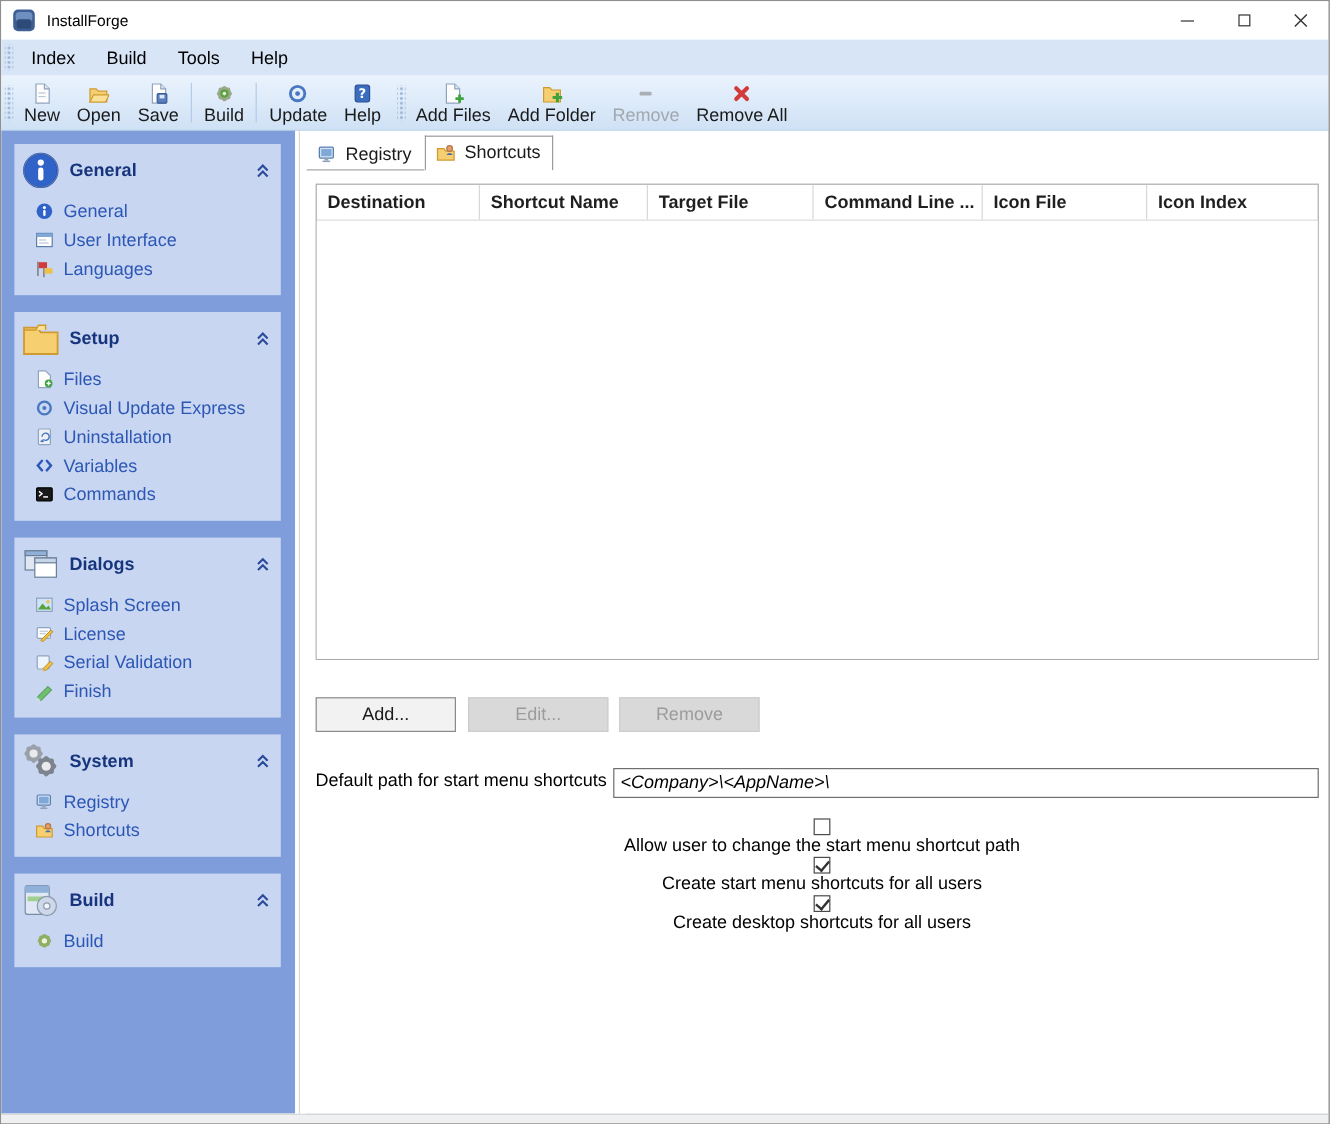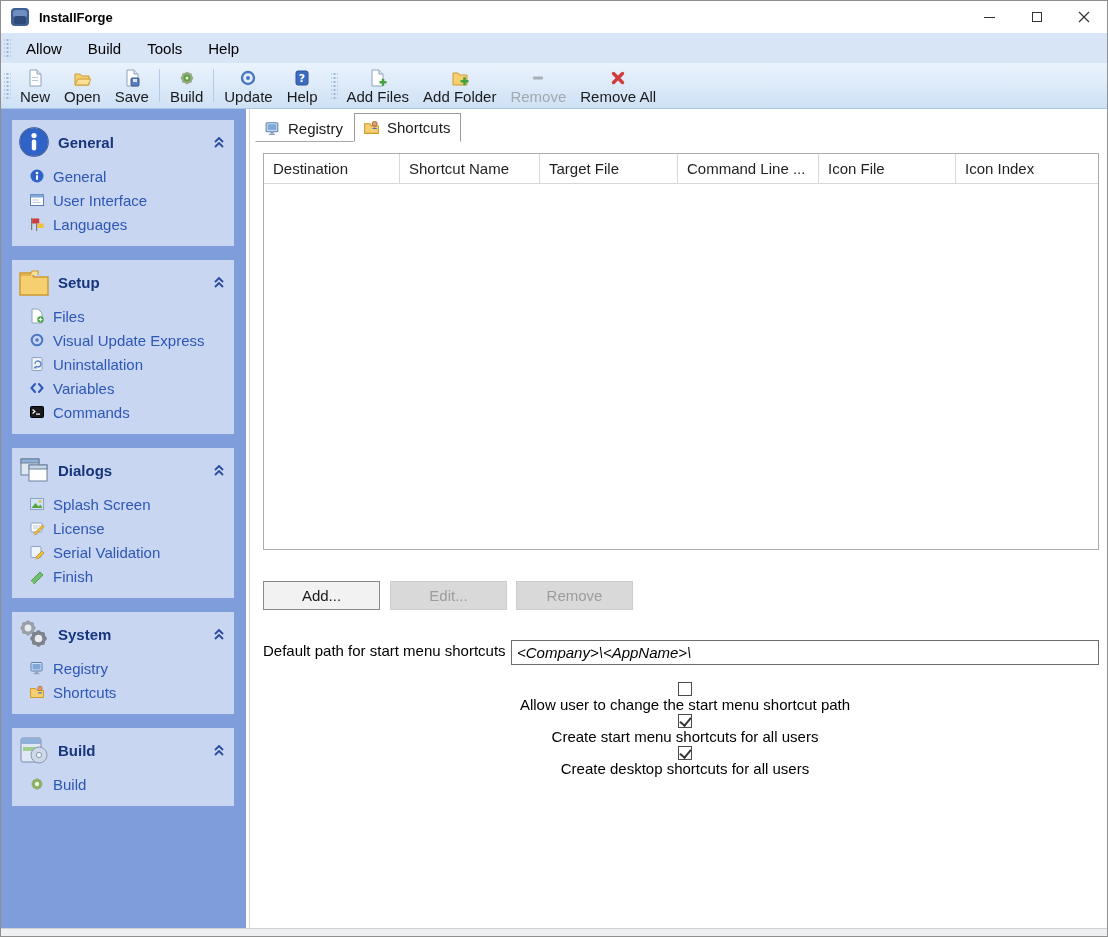--- a/index.html
+++ b/index.html
@@ -5,21 +5,21 @@
   * { box-sizing: border-box; margin: 0; padding: 0; }
   html,body { background:#555; }
   .window {
     width:1108px; height:937px; position:relative; margin:0 auto;
     background:#fff; border:1px solid #8f8f8f;
     font-family:"Liberation Sans", sans-serif; color:#1a1a1a;
     display:flex; flex-direction:column; overflow:hidden;
   }
 
   
-  .titlebar { height:32px; background:#fff; display:flex; align-items:center; flex:0 0 auto;font-weight:bold; }
+  .titlebar { height:32px; background:#fff; display:flex; align-items:center; flex:0 0 auto; }
   .app-icon { width:20px; height:20px; margin-left:9px; }
   .title-text { font-size:13px; margin-left:9px; color:#000; }
   .win-controls { margin-left:auto; display:flex; height:100%; }
   .win-btn { width:47px; height:100%; display:flex; align-items:center; justify-content:center; background:transparent; border:none; cursor:default; }
   .min-glyph { width:11px; height:0; border-top:1px solid #333; display:block; }
   .max-glyph { width:10px; height:10px; border:1px solid #333; display:block; }
 
   
   .menubar { height:30px; background:#d7e5f7; display:flex; align-items:center; flex:0 0 auto; }
   .grip { width:7px; height:22px; margin:0 2px 0 3px;
@@ -58,21 +58,21 @@
 
   
   .content { flex:1 1 auto; background:#fff; padding:4px 8px 0 0; display:flex; flex-direction:column; min-width:0; }
   .tabstrip { display:flex; align-items:flex-end; height:29px; }
   .tab { display:flex; align-items:center; height:27px; padding:0 10px 0 8px; font-size:15px;
          border:1px solid rgba(0,0,0,0); border-bottom:1px solid #a8a8a8; background:#fff; }
   .tab .ic16 { width:17px; height:17px; margin-right:7px; }
   .tab.active { border:1px solid #9b9b9b; border-bottom:1px solid #fff; height:29px; }
 
   .grid { margin:11px 0 0 8px; height:397px; border:1px solid #ababab; background:#fff;
-          display:flex; flex-direction:column; }
+          display:flex; flex-direction:column;font-weight:bold; }
   .grid-header { display:flex; height:30px; border-bottom:1px solid #d8d8d8; flex:0 0 30px; }
   .gh-cell { display:flex; align-items:center; padding-left:9px; font-size:15px; color:#1f1f1f;
              border-right:1px solid #d8d8d8; overflow:hidden; white-space:nowrap; }
   .gh-cell:last-child { border-right:none; flex:1; }
   .grid-body { flex:1; background:#fff; }
 
   .action-row { display:flex; margin:31px 0 0 8px; }
   .act-btn { width:117px; height:29px; font-size:15px; font-family:"Liberation Sans",sans-serif; }
   .act-btn.enabled { background:#f2f2f2; border:1px solid #8a8a8a; color:#1a1a1a; }
   .act-btn.disabled { background:#d9d9d9; border:1px solid #cccccc; color:#9c9c9c; }
@@ -118,21 +118,21 @@
       <button class="win-btn">
         <svg width="12" height="12" viewBox="0 0 12 12">
           <path d="M1 1 L11 11 M11 1 L1 11" stroke="#333" stroke-width="1.2" fill="none"></path>
         </svg>
       </button>
     </div>
   </div>
 
   <div class="menubar">
     <span class="grip"></span>
-    <span class="menu-item">Allow</span>
+    <span class="menu-item">Index</span>
     <span class="menu-item">Build</span>
     <span class="menu-item">Tools</span>
     <span class="menu-item">Help</span>
   </div>
 
   <div class="toolbar">
     <span class="grip"></span>
 
     <button class="tb-btn">
       <svg class="ic" viewBox="0 0 18 18">

